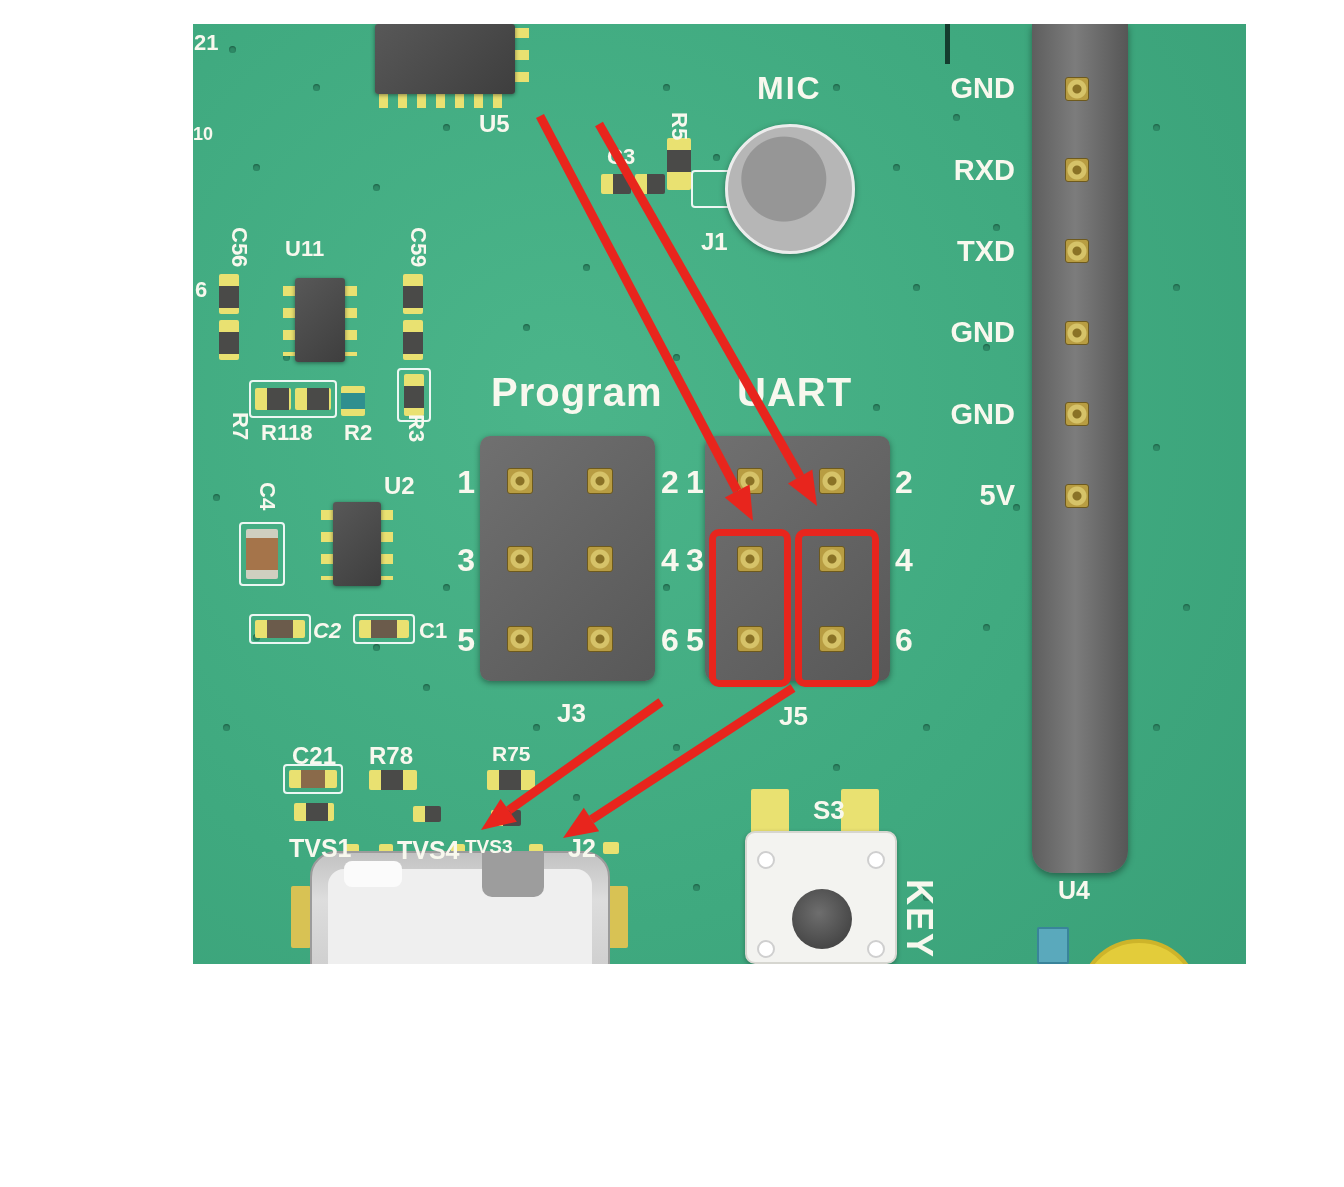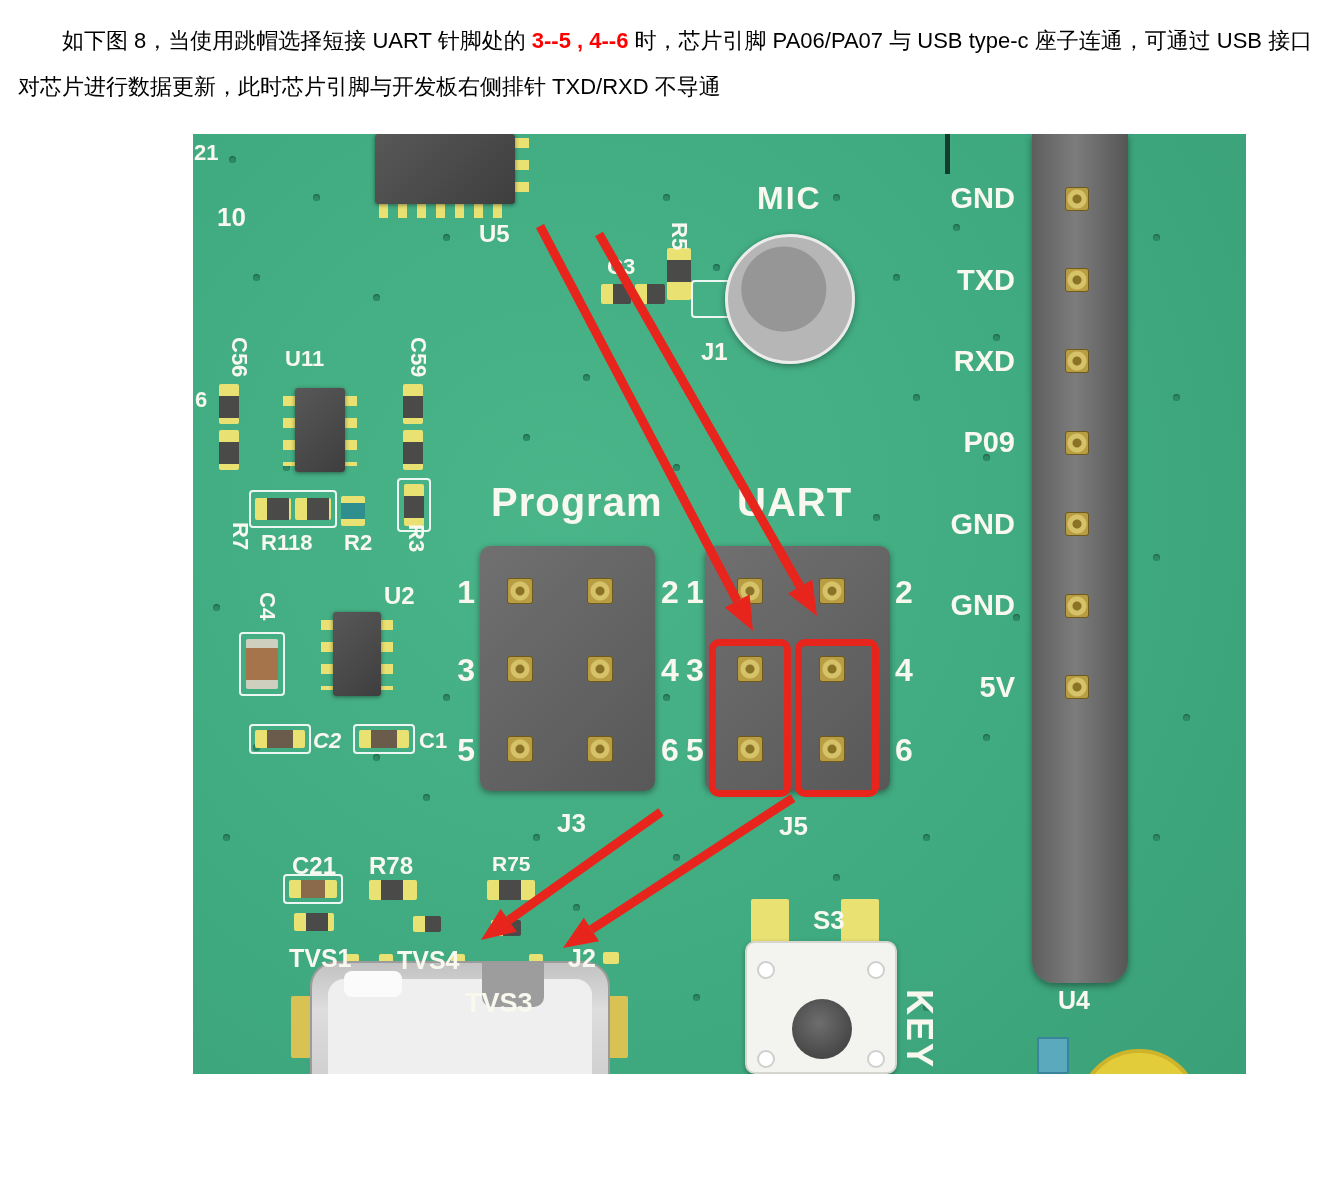--- a/index.html
+++ b/index.html
@@ -51,31 +51,30 @@
   .redbox { position:absolute; z-index:5; border:7px solid #e8251d; border-radius:10px; }
   #overlay { position:absolute; left:0; top:0; width:1053px; height:940px; z-index:6; pointer-events:none; }
 
   .caption { margin-top:58px; text-align:center; font-size:22px; font-weight:bold; }
 </style>
 </head>
 <body>
 
 <div>
 
-  <p class="para"><span>如下图 8，当使用跳帽选择短接 UART 针脚处的 </span><span class="red-em">3--5 , 4--6</span><span> 时，芯片引脚 PA06/PA07 与 USB type-c 座子连通，可通过 USB 接口对芯片进行数据更新，此时芯片引脚与开发板右侧排针 TXD/RXD 不导通</span></p>
 
   <div class="pcb" id="pcb-board">
 
     <div class="pins-h" style="left:186px;top:62px;width:132px;height:22px;"></div>
     <div class="pins-v" style="left:316px;top:4px;width:20px;height:56px;"></div>
     <div class="chip" style="left:182px;top:0;width:140px;height:70px;"></div>
     <div class="sk" style="left:286px;top:86px;font-size:24px;">U5</div>
 
     <div class="sk" style="left:1px;top:6px;font-size:22px;">21</div>
-    <div class="sk" style="left:0;top:68px;font-size:26px;margin-left:24px;">10</div>
+    <div class="sk" style="left:0;top:100px;font-size:18px;">10</div>
     <div class="sk" style="left:2px;top:253px;font-size:22px;">6</div>
 
     <div class="part" style="left:752px;top:0;width:5px;height:40px;background:#143c2e;"></div>
 
     <div class="sk" style="left:564px;top:46px;font-size:32px;letter-spacing:2px;">MIC</div>
     <div class="wbox" style="left:498px;top:146px;width:46px;height:38px;"></div>
     <div class="part" style="left:532px;top:100px;width:130px;height:130px;border-radius:50%;background:radial-gradient(circle at 45% 42%,#969696 0 42px,#b6b6b6 43px);border:3px solid #ececec;box-shadow:0 2px 6px rgba(0,0,0,.35);z-index:2;"></div>
     <div class="sk" style="left:508px;top:204px;font-size:24px;">J1</div>
 
     <div class="sk skv" style="left:499px;top:88px;font-size:22px;">R5</div>
@@ -162,21 +161,21 @@
     <div class="wbox" style="left:90px;top:740px;width:60px;height:30px;"></div>
     <div class="smdh" style="left:96px;top:746px;width:48px;height:18px;background:linear-gradient(90deg,#e9e171 0 12px,#8a6a4a 12px 36px,#e9e171 36px);"></div>
     <div class="smdh" style="left:176px;top:746px;width:48px;"></div>
     <div class="smdh" style="left:294px;top:746px;width:48px;"></div>
     <div class="smdh" style="left:101px;top:779px;width:40px;height:18px;"></div>
     <div class="smdh" style="left:220px;top:782px;width:28px;height:16px;"></div>
     <div class="smdh" style="left:298px;top:786px;width:30px;height:16px;"></div>
 
     <div class="sk" style="left:96px;top:810px;font-size:25px;">TVS1</div>
     <div class="sk" style="left:204px;top:812px;font-size:25px;">TVS4</div>
-    <div class="sk" style="left:272px;top:812px;font-size:27px;margin-top:42px;">TVS3</div>
+    <div class="sk" style="left:272px;top:812px;font-size:19px;">TVS3</div>
     <div class="sk" style="left:375px;top:810px;font-size:25px;">J2</div>
     <div class="pad" style="left:152px;top:820px;width:14px;height:10px;"></div>
     <div class="pad" style="left:186px;top:820px;width:14px;height:10px;"></div>
     <div class="pad" style="left:258px;top:820px;width:14px;height:10px;"></div>
     <div class="pad" style="left:336px;top:820px;width:14px;height:10px;"></div>
     <div class="pad" style="left:410px;top:818px;width:16px;height:12px;"></div>
 
     <div class="pad" style="left:98px;top:862px;width:20px;height:62px;background:#d8c254;"></div>
     <div class="pad" style="left:415px;top:862px;width:20px;height:62px;background:#d8c254;"></div>
     <div class="part" style="left:117px;top:827px;width:300px;height:120px;z-index:2;background:linear-gradient(180deg,#c2c2c2,#dddddd 40%,#cfcfcf);border:2px solid #9b9b9b;border-radius:26px 26px 8px 8px;">
@@ -200,29 +199,25 @@
     <div class="part" style="left:844px;top:903px;width:32px;height:37px;background:#5aa9bc;border:2px solid #39849a;border-radius:2px;"></div>
     <div class="part" style="left:885px;top:915px;width:122px;height:122px;border-radius:50%;background:radial-gradient(circle,#f4e896 0 34px,#e3cc3a 35px);border:4px solid #cdb42a;"></div>
 
     <div class="rstrip"></div>
     <div class="rrows">
       <div class="rrow">
           <span class="rlabel">GND</span>
           <span class="goldpin"></span>
         </div>
       <div class="rrow">
+          <span class="rlabel">RXD</span>
+          <span class="goldpin"></span>
+        </div>
+      <div class="rrow">
           <span class="rlabel">TXD</span>
-          <span class="goldpin"></span>
-        </div>
-      <div class="rrow">
-          <span class="rlabel">RXD</span>
-          <span class="goldpin"></span>
-        </div>
-      <div class="rrow">
-          <span class="rlabel">P09</span>
           <span class="goldpin"></span>
         </div>
       <div class="rrow">
           <span class="rlabel">GND</span>
           <span class="goldpin"></span>
         </div>
       <div class="rrow">
           <span class="rlabel">GND</span>
           <span class="goldpin"></span>
         </div>

